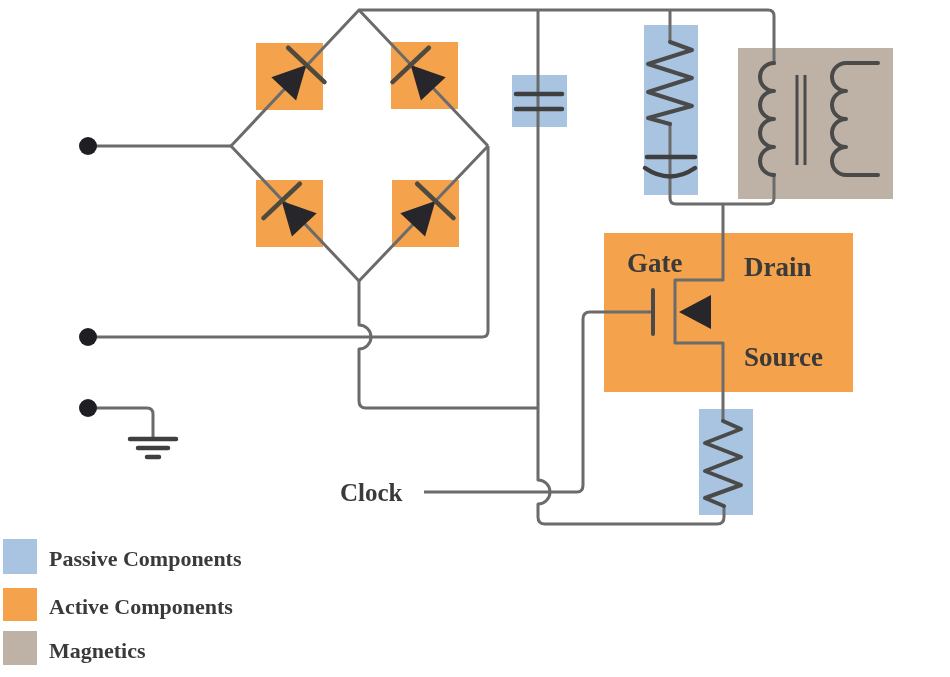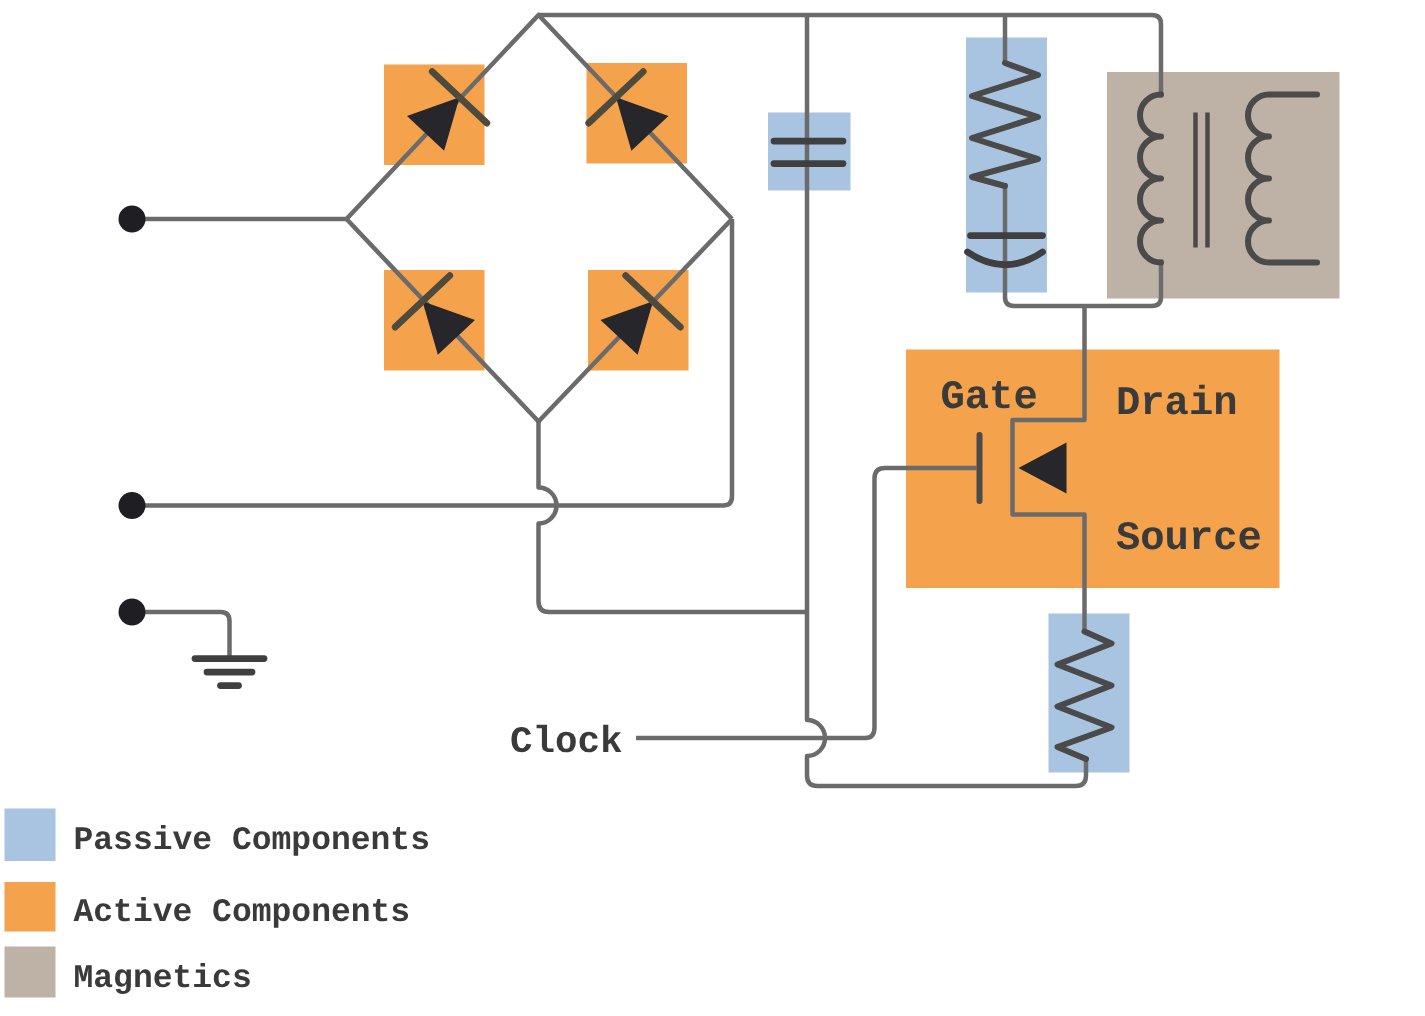--- a/index.html
+++ b/index.html
@@ -1,17 +1,17 @@
 <!DOCTYPE html>
 <html><head>
 <meta charset="utf-8">
 <style>
   html,body{margin:0;padding:0;background:#ffffff;}
   .stage{position:relative;width:950px;height:677px;background:#ffffff;overflow:hidden;
-         font-family:Liberation Mono, monospace;}
+         font-family:Liberation Serif, serif;}
   svg{position:absolute;left:0;top:0;}
   .wire{fill:none;stroke:#6B6B6B;stroke-width:3;stroke-linejoin:round;}
   .sym{fill:none;stroke:#3F3F3F;stroke-width:4.5;stroke-linejoin:round;stroke-linecap:round;}
   .sym2{fill:none;stroke:#4A4A4A;stroke-width:4;stroke-linejoin:round;stroke-linecap:round;}
   .core{fill:none;stroke:#4A4A4A;stroke-width:3;}
   .cathode{fill:none;stroke:#4F4A3E;stroke-width:4.5;stroke-linecap:round;}
   .tri{fill:#26262B;stroke:none;}
   .dot{fill:#1F1F23;stroke:none;}
   .mos-label{font-weight:bold;font-size:27px;fill:#3A3A3A;}
   .clock-label{font-weight:bold;font-size:25px;fill:#3A3A3A;}

